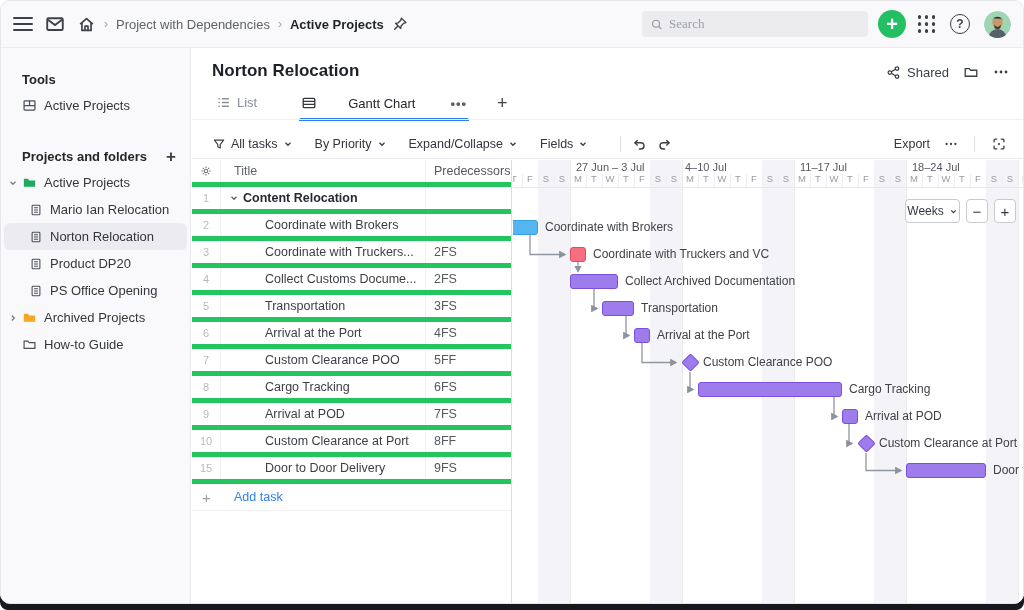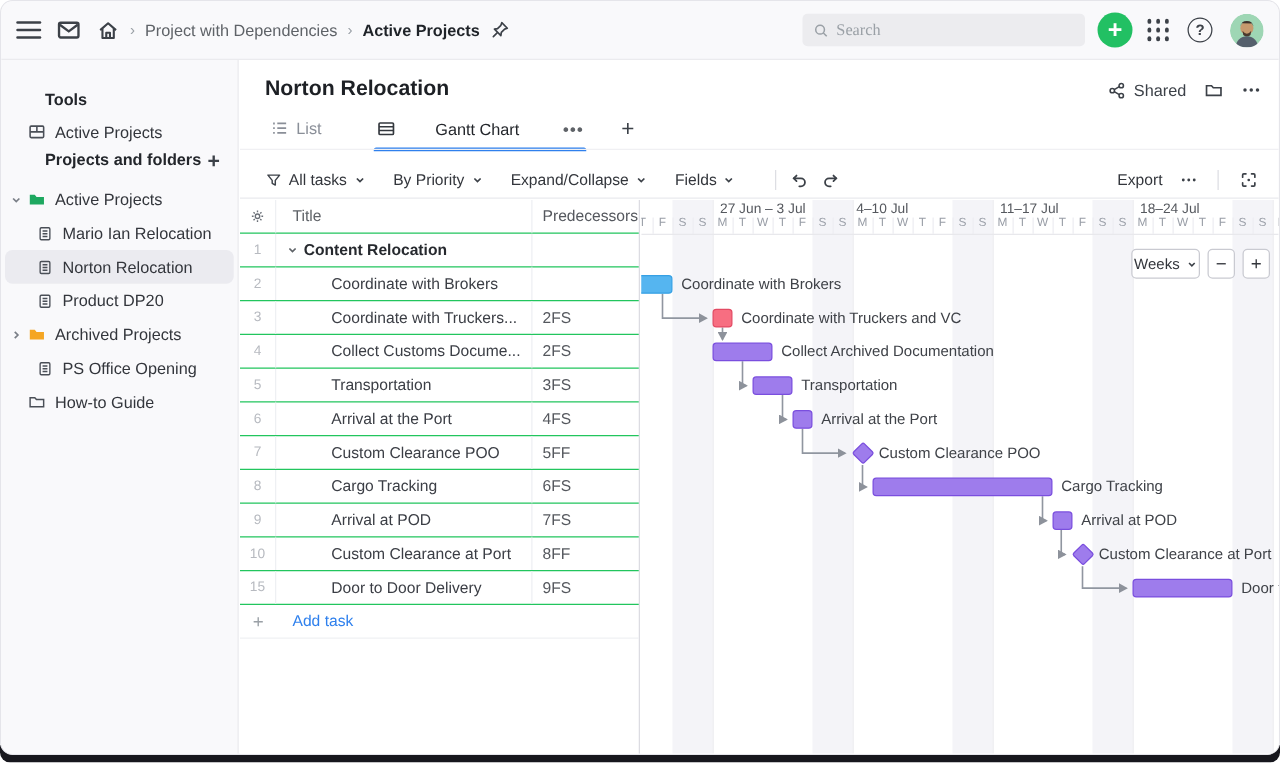--- a/index.html
+++ b/index.html
@@ -33,24 +33,24 @@
     margin-right:14px; }
   .dots9 i { width:3.4px; height:3.4px; border-radius:50%; background:#3c4148; }
   .help-btn { width:20px; height:20px; border-radius:50%; border:1.6px solid #3c4148; color:#3c4148;
     font-size:12px; font-weight:bold; display:flex; align-items:center; justify-content:center;
     margin-right:14px; }
   .avatar { width:27px; height:27px; border-radius:50%; overflow:hidden; flex:none; }
 
   
   #sidebar { position:absolute; left:0; top:47px; bottom:0; width:190px; background:#f9f9fb;
     border-right:1px solid #ebebee; padding-top:18px; font-size:13px; color:#33363c; }
-  .sb-heading { font-weight:bold; color:#23262b; padding:0 0 0 35px; height:26px;
+  .sb-heading { font-weight:bold; color:#23262b; padding:0 0 0 21px; height:26px;
     display:flex; align-items:center; }
-  .sb-heading-row { display:flex; align-items:flex-start; justify-content:space-between;
-    padding-right:14px; margin-top:1px; }
+  .sb-heading-row { display:flex; align-items:center; justify-content:space-between;
+    padding-right:14px; margin-top:24px; }
   .sb-plus { font-size:17px; color:#3c4148; cursor:pointer; line-height:1; }
   .sb-item { height:27px; display:flex; align-items:center; cursor:pointer; margin:0 3px;
     border-radius:6px; padding-left:18px; }
   .sb-item .lbl { margin-left:7px; white-space:nowrap; }
   .tree-item { height:27px; display:flex; align-items:center; cursor:pointer; margin:0 3px;
     border-radius:6px; }
   .tree-item.selected { background:#ebebf0; }
   .tree-chev { width:18px; flex:none; display:flex; justify-content:center; color:#7a7f87; }
   .tree-icon { flex:none; display:flex; }
   .tree-lbl { margin-left:7px; white-space:nowrap; overflow:hidden; }
@@ -77,21 +77,21 @@
     align-items:center; padding:0 16px 0 20px; border-bottom:1px solid #e9eaee; font-size:12.5px;
     color:#33363c; }
   .chip { display:flex; align-items:center; gap:5px; margin-right:22px; cursor:pointer; white-space:nowrap; }
   .tb-divider { width:1px; height:16px; background:#dddee3; margin:0 10px; }
   #toolbar .right { margin-left:auto; display:flex; align-items:center; gap:14px; }
 
   
   #table-pane { position:absolute; left:0; top:112px; bottom:0; width:320px; background:#fff;
     border-right:1px solid #dcdce2; font-size:12.5px; }
   .t-row { position:relative; height:27px; display:flex; align-items:center;
-    border-bottom:1px solid #22c55e; }
+    border-bottom:5px solid #22c55e; }
   .t-num { width:29px; flex:none; text-align:center; color:#b7bac0; font-size:11px;
     border-right:1px solid #eef0f3; align-self:stretch; display:flex; align-items:center;
     justify-content:center; }
   .t-title { flex:1; display:flex; align-items:center; height:100%; overflow:hidden;
     border-right:1px solid #eef0f3; color:#3b3e45; cursor:pointer; }
   .t-pred { width:85px; flex:none; padding-left:8px; color:#55585e; cursor:pointer; }
   .t-head { color:#5f6368; }
   .t-head .t-title { font-weight:normal; color:#5f6368; padding-left:13px; cursor:default; }
   .grp-chev { margin:0 4px 0 8px; color:#5f6368; display:flex; }
   .t-title.group { font-weight:bold; color:#26292e; }
@@ -259,41 +259,41 @@
             <span style="width:25px;flex:none"></span>
             <span class="tree-icon">
               <svg class="ic" width="14" height="14" viewBox="0 0 18 18" fill="none" stroke="#4a4f57" stroke-width="1.4">
                 <rect x="4" y="2.8" width="10" height="12.4" rx="1.2"></rect>
                 <path d="M6.5 6.2 H11.5 M6.5 9 H11.5 M6.5 11.8 H11.5"></path>
               </svg>
             </span>
             <span class="tree-lbl">Product DP20</span>
           </div>
           <div class="tree-item">
-            <span class="tree-chev">
-              <svg class="ic" width="10" height="10" viewBox="0 0 10 10" fill="none" stroke="#7a7f87" stroke-width="1.4">
-                <path d="M3.8 2.5 L6.3 5 L3.8 7.5"></path>
-              </svg>
-            </span>
-            <span class="tree-icon">
-              <svg class="ic" width="15" height="15" viewBox="0 0 18 18">
-                <path d="M2.2 4.6 H7 L8.7 6.6 H15.8 V14 H2.2 Z" fill="#f5a623"></path>
-              </svg>
-            </span>
-            <span class="tree-lbl">Archived Projects</span>
-          </div>
-          <div class="tree-item">
             <span style="width:25px;flex:none"></span>
             <span class="tree-icon">
               <svg class="ic" width="14" height="14" viewBox="0 0 18 18" fill="none" stroke="#4a4f57" stroke-width="1.4">
                 <rect x="4" y="2.8" width="10" height="12.4" rx="1.2"></rect>
                 <path d="M6.5 6.2 H11.5 M6.5 9 H11.5 M6.5 11.8 H11.5"></path>
               </svg>
             </span>
             <span class="tree-lbl">PS Office Opening</span>
+          </div>
+          <div class="tree-item">
+            <span class="tree-chev">
+              <svg class="ic" width="10" height="10" viewBox="0 0 10 10" fill="none" stroke="#7a7f87" stroke-width="1.4">
+                <path d="M3.8 2.5 L6.3 5 L3.8 7.5"></path>
+              </svg>
+            </span>
+            <span class="tree-icon">
+              <svg class="ic" width="15" height="15" viewBox="0 0 18 18">
+                <path d="M2.2 4.6 H7 L8.7 6.6 H15.8 V14 H2.2 Z" fill="#f5a623"></path>
+              </svg>
+            </span>
+            <span class="tree-lbl">Archived Projects</span>
           </div>
           <div class="tree-item">
             <span class="tree-chev"></span>
             <span class="tree-icon">
               <svg class="ic" width="15" height="15" viewBox="0 0 18 18" fill="none" stroke="#4a4f57" stroke-width="1.4">
                 <path d="M2.5 5 H7 L8.6 6.8 H15.5 V13.6 H2.5 Z"></path>
               </svg>
             </span>
             <span class="tree-lbl">How-to Guide</span>
           </div>

